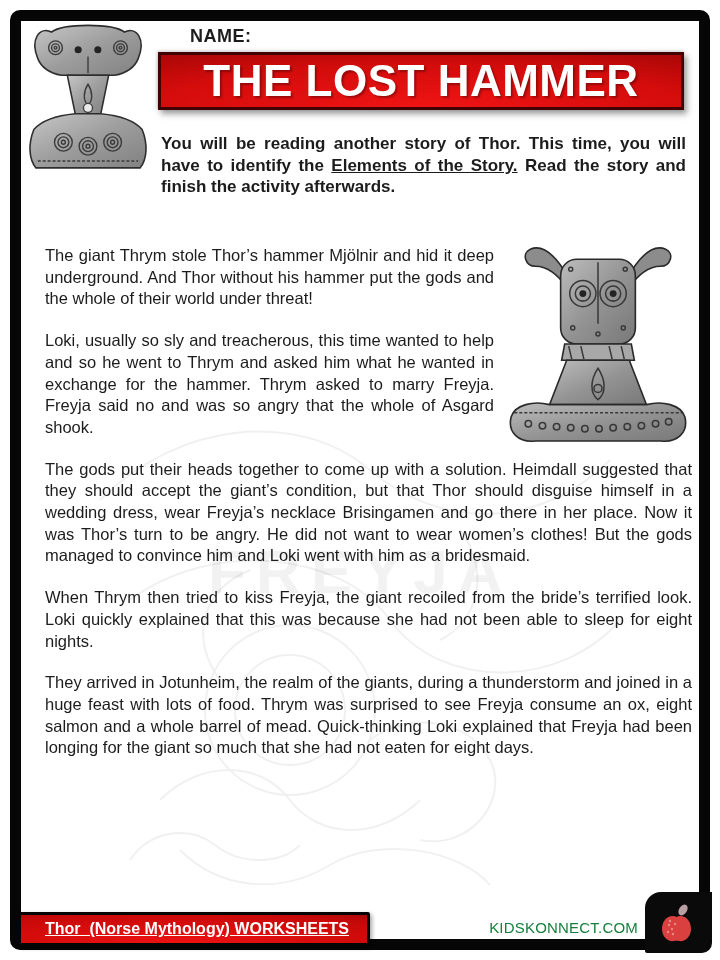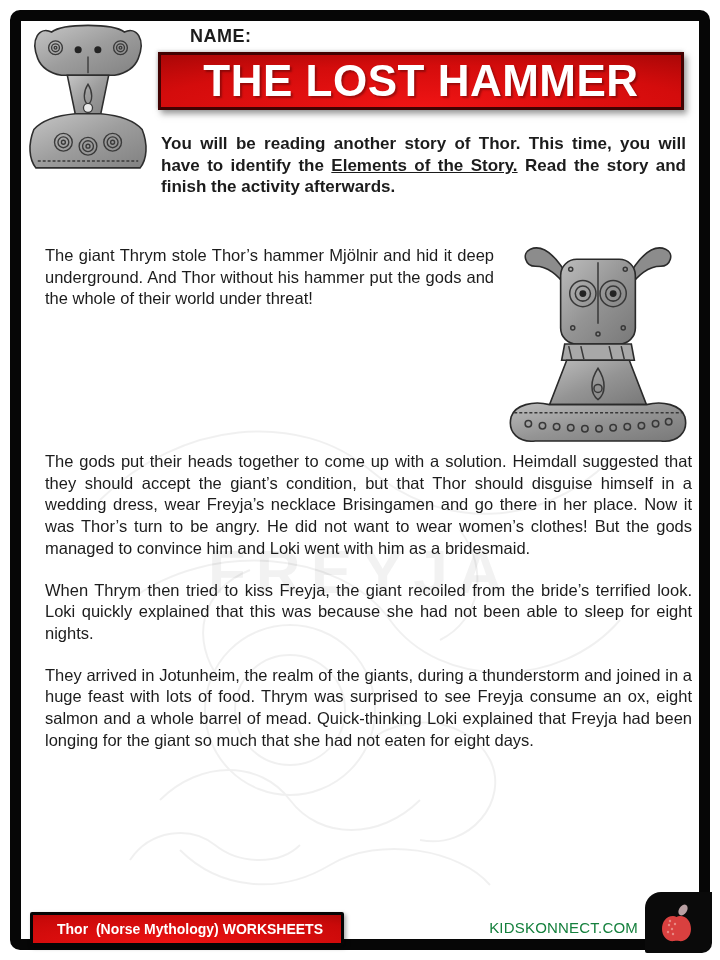--- a/index.html
+++ b/index.html
@@ -73,28 +73,29 @@
     margin-top: 32px;
   }
   .story p { margin: 0 0 20px 0; }
   .hammer-right {
     float: right; width: 188px; height: 210px;
     margin: -10px 0 6px 10px;
   }
   .clear { clear: both; }
   
   .footer-banner {
-    position: absolute; left: 30px; top: 912px;
+    position: absolute; left: 18px; top: 912px;
     height: 22px; padding: 3px 18px 3px 24px;
     border: 3px solid #050505; border-radius: 2px;
     background: radial-gradient(150% 230% at 45% 100%, #ee1212 0%, #c90909 45%, #800202 80%, #490000 100%);
-    color: #ffffff; font-weight: bold; font-size: 14px; line-height: 22px;
+    color: #ffffff; font-weight: bold; font-size: 16px; line-height: 22px;
     white-space: pre;
     box-shadow: 2px 2px 4px rgba(0,0,0,0.35);
     z-index: 4;
+    text-decoration: underline;
   }
   .site-label {
     position: absolute; right: 82px; top: 919px;
     font-size: 15px; color: #15803d; letter-spacing: .2px;
     z-index: 4;
   }
   .apple-badge {
     position: absolute; left: 645px; top: 892px;
     width: 67px; height: 61px;
     background: #0a0a0a;
@@ -211,20 +212,21 @@
         <circle cx="66" cy="34" r="2"></circle>
           <circle cx="120" cy="34" r="2"></circle>
           <circle cx="68" cy="92" r="2"></circle>
           <circle cx="118" cy="92" r="2"></circle>
           <circle cx="93" cy="98" r="2"></circle>
       </g>
       <circle cx="78" cy="58" r="3.4" fill="#232323"></circle>
       <circle cx="108" cy="58" r="3.4" fill="#232323"></circle>
     </svg>
     <p>The giant Thrym stole Thor’s hammer Mjölnir and hid it deep underground. And Thor without his hammer put the gods and the whole of their world under threat!</p>
+    <p>Loki, usually so sly and treacherous, this time wanted to help and so he went to Thrym and asked him what he wanted in exchange for the hammer. Thrym asked to marry Freyja. Freyja said no and was so angry that the whole of Asgard shook.</p>
     <div class="clear"></div>
     <p>The gods put their heads together to come up with a solution. Heimdall suggested that they should accept the giant’s condition, but that Thor should disguise himself in a wedding dress, wear Freyja’s necklace Brisingamen and go there in her place. Now it was Thor’s turn to be angry. He did not want to wear women’s clothes! But the gods managed to convince him and Loki went with him as a bridesmaid.</p>
     <p>When Thrym then tried to kiss Freyja, the giant recoiled from the bride’s terrified look. Loki quickly explained that this was because she had not been able to sleep for eight nights.</p>
     <p>They arrived in Jotunheim, the realm of the giants, during a thunderstorm and joined in a huge feast with lots of food. Thrym was surprised to see Freyja consume an ox, eight salmon and a whole barrel of mead. Quick-thinking Loki explained that Freyja had been longing for the giant so much that she had not eaten for eight days.</p>
   </div>
 
   <div class="footer-banner">Thor  (Norse Mythology) WORKSHEETS</div>
   <div class="site-label">KIDSKONNECT.COM</div>
   <div class="apple-badge">
     <svg width="46" height="46" viewBox="0 0 46 46">

